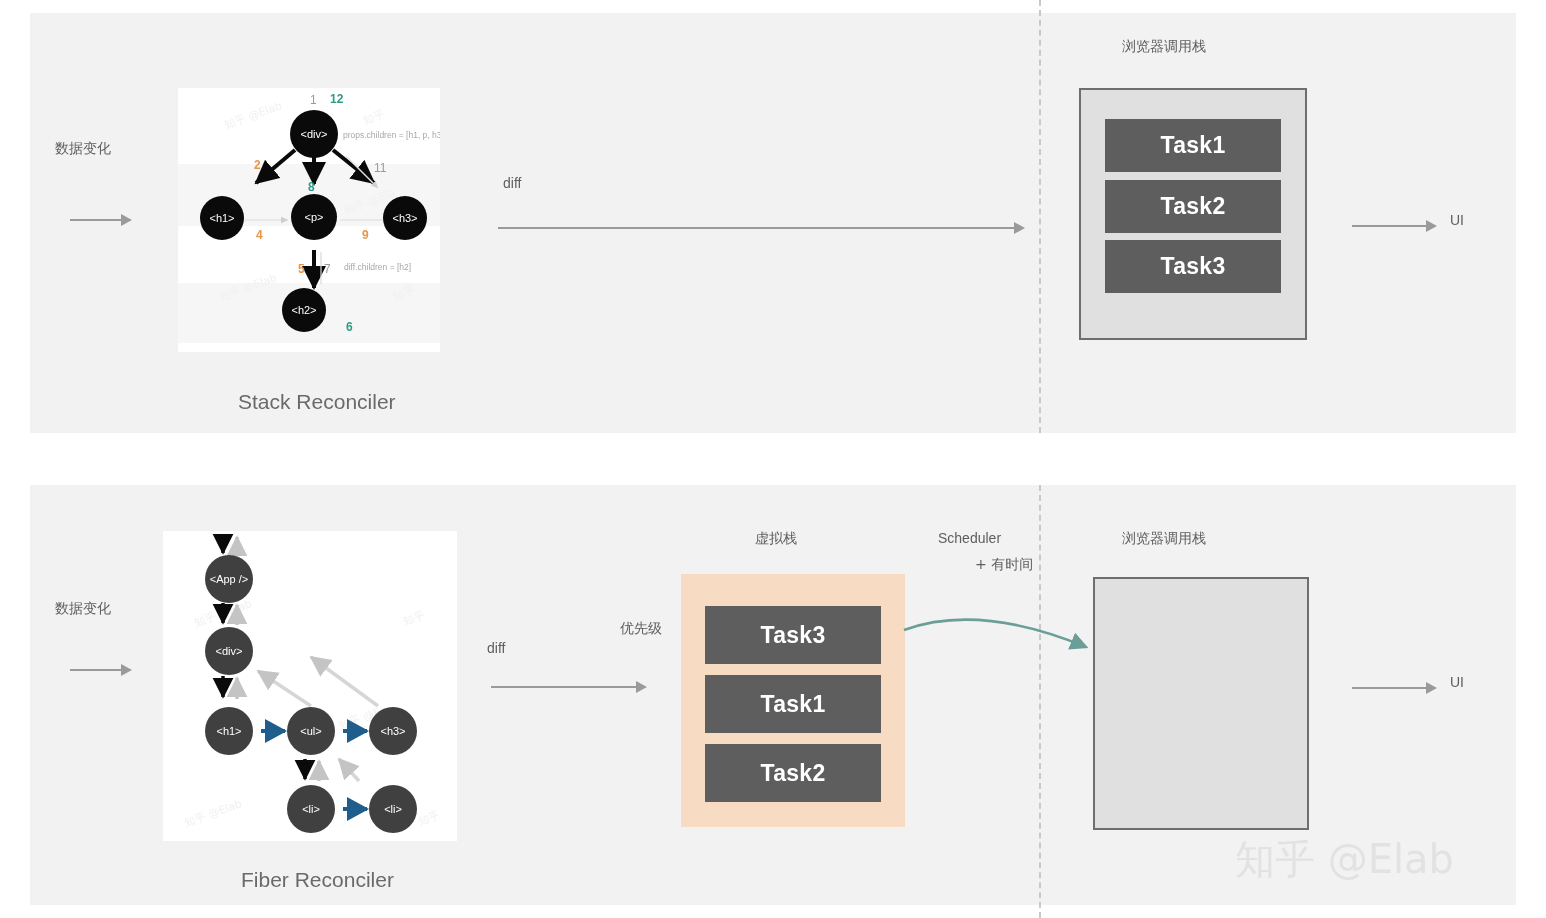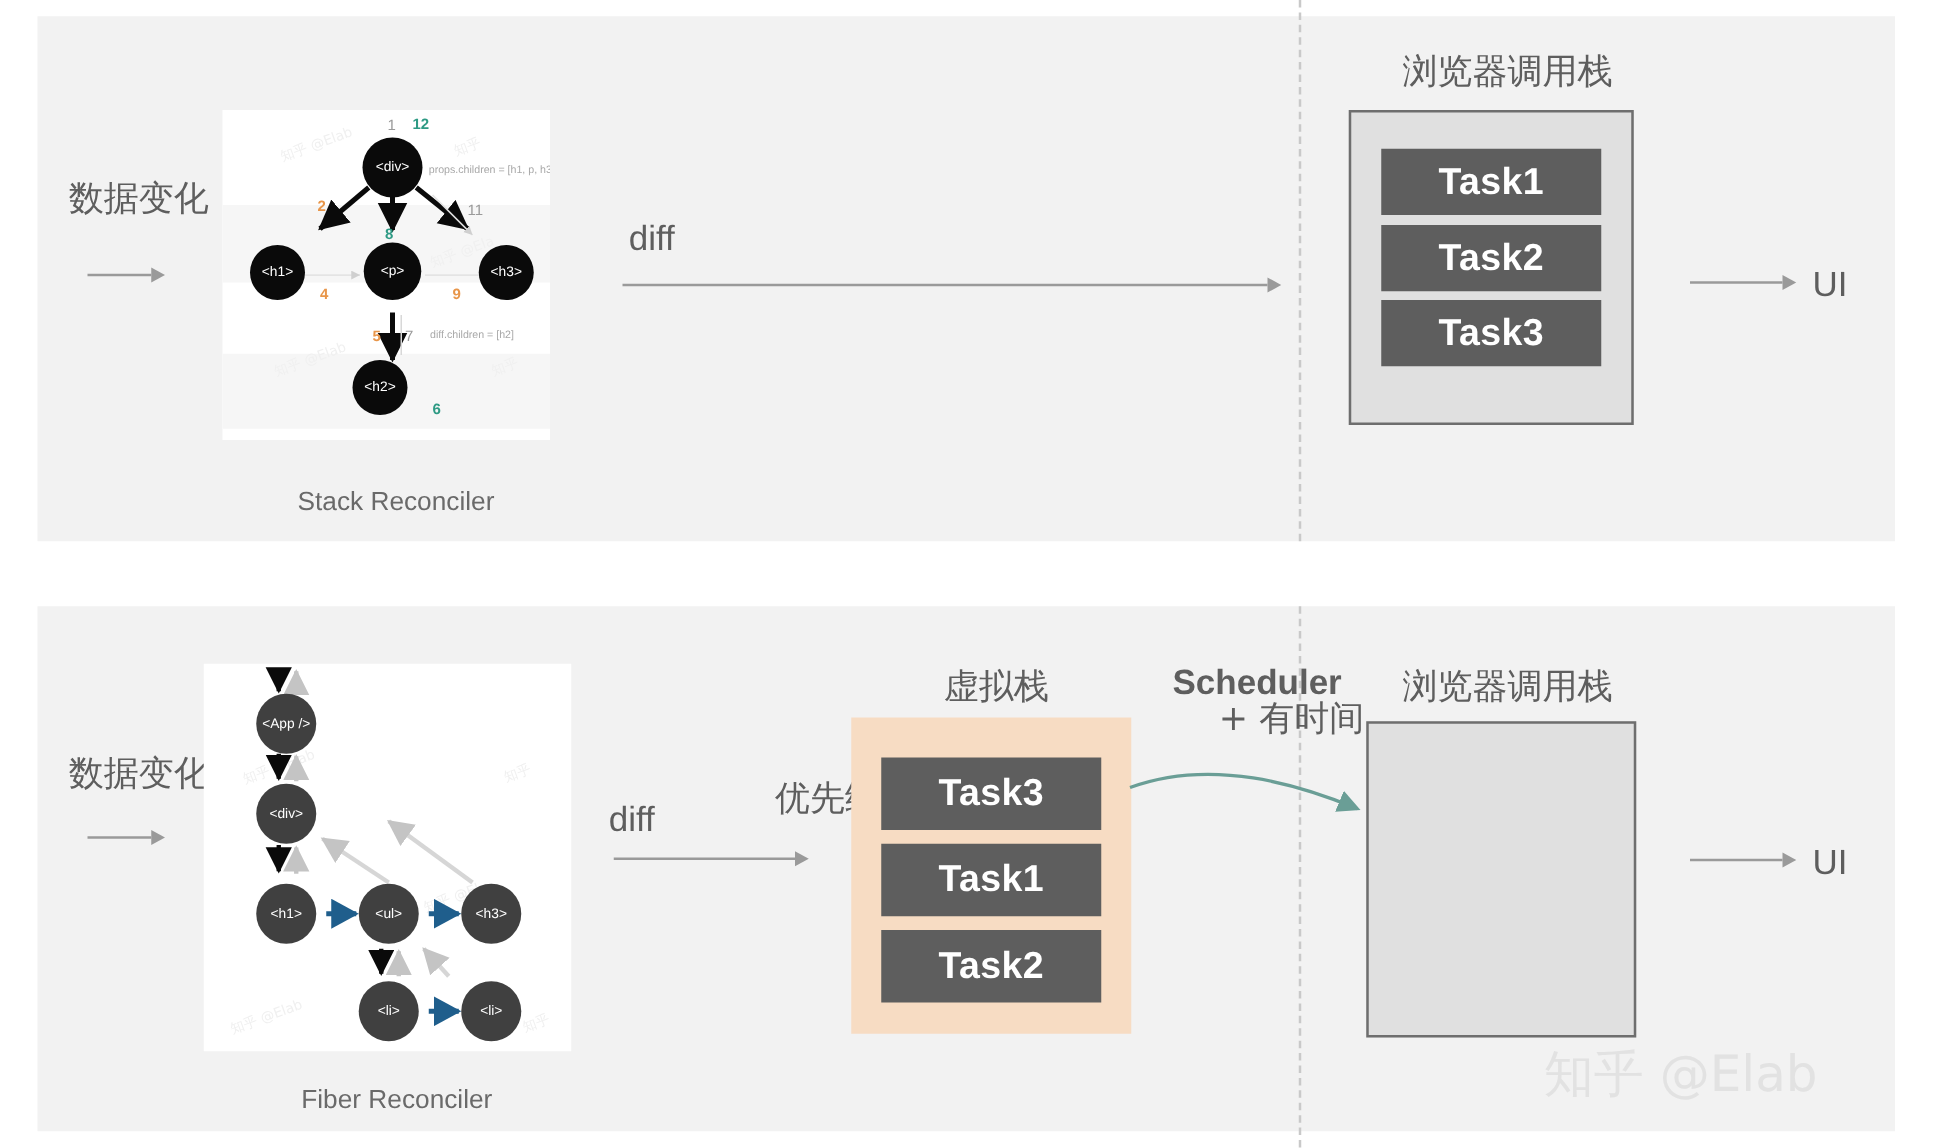--- a/index.html
+++ b/index.html
@@ -9,34 +9,34 @@
   .panel{position:absolute;left:30px;width:1486px;background:#f2f2f2;}
   #panel-top{top:13px;height:420px;}
   #panel-bottom{top:485px;height:420px;}
 
   .divider{position:absolute;left:1039px;width:0;border-left:2px dashed #c9c9c9;}
   #divider-top{top:0px;height:433px;}
   #divider-bottom{top:485px;height:433px;}
 
   .zh{font-family:"DejaVu Sans","Liberation Sans",sans-serif;}
 
-  .lbl{position:absolute;font-size:28px;color:#5e5e5e;white-space:nowrap;}
+  .lbl{position:absolute;font-size:14px;color:#5e5e5e;white-space:nowrap;}
   .caption{position:absolute;font-size:21px;color:#6a6a6a;white-space:nowrap;}
 
   
   .arrow{position:absolute;height:14px;}
   .arrow .shaft{position:absolute;top:6px;left:0;height:2px;background:#9a9a9a;}
   .arrow .head{position:absolute;top:1px;width:0;height:0;
       border-top:6px solid transparent;border-bottom:6px solid transparent;
       border-left:11px solid #9a9a9a;}
 
   
   .stackbox{position:absolute;background:#e0e0e0;border:2px solid #6e6e6e;}
   .stackbox.plain{background:#e0e0e0;}
-  .task{position:absolute;background:#5e5e5e;color:#ffffff;font-size:30px;
+  .task{position:absolute;background:#5e5e5e;color:#ffffff;font-size:23px;
         font-weight:bold;display:flex;align-items:center;justify-content:center;
         letter-spacing:.3px;}
 
   .vstack{position:absolute;background:#f7dcc3;}
 
   
   .tree{position:absolute;background:#ffffff;overflow:hidden;}
   .node{position:absolute;border-radius:50%;display:flex;align-items:center;
         justify-content:center;color:#ffffff;}
   .node.black{background:#0a0a0a;font-size:11px;}
@@ -216,21 +216,21 @@
 
 <div class="lbl zh" style="left:620px;top:620px;">优先级</div>
 <div class="lbl zh" style="left:755px;top:530px;">虚拟栈</div>
 
 <div class="vstack" style="left:681px;top:574px;width:224px;height:253px;">
   <div class="task" style="left:24px;top:32px;width:176px;height:58px;">Task3</div>
   <div class="task" style="left:24px;top:101px;width:176px;height:58px;">Task1</div>
   <div class="task" style="left:24px;top:170px;width:176px;height:58px;">Task2</div>
 </div>
 
-<div class="lbl" style="left:938px;top:530px;font-weight:bold;">Scheduler</div>
+<div class="lbl" style="left:938px;top:530px;">Scheduler</div>
 <div class="lbl zh" style="left:944px;top:556px;margin-left:31px;">+ 有时间</div>
 
 <svg style="position:absolute;left:890px;top:600px;width:230px;height:70px;">
   <defs>
     <marker id="tealhead" markerWidth="8" markerHeight="8" refX="6" refY="3.5" orient="auto">
       <path d="M0,0 L7,3.5 L0,7 z" fill="#6a9e96"></path>
     </marker>
   </defs>
   <path d="M14,30 C80,6 150,28 196,47" stroke="#6a9e96" stroke-width="2.6" fill="none" marker-end="url(#tealhead)"></path>
 </svg>

